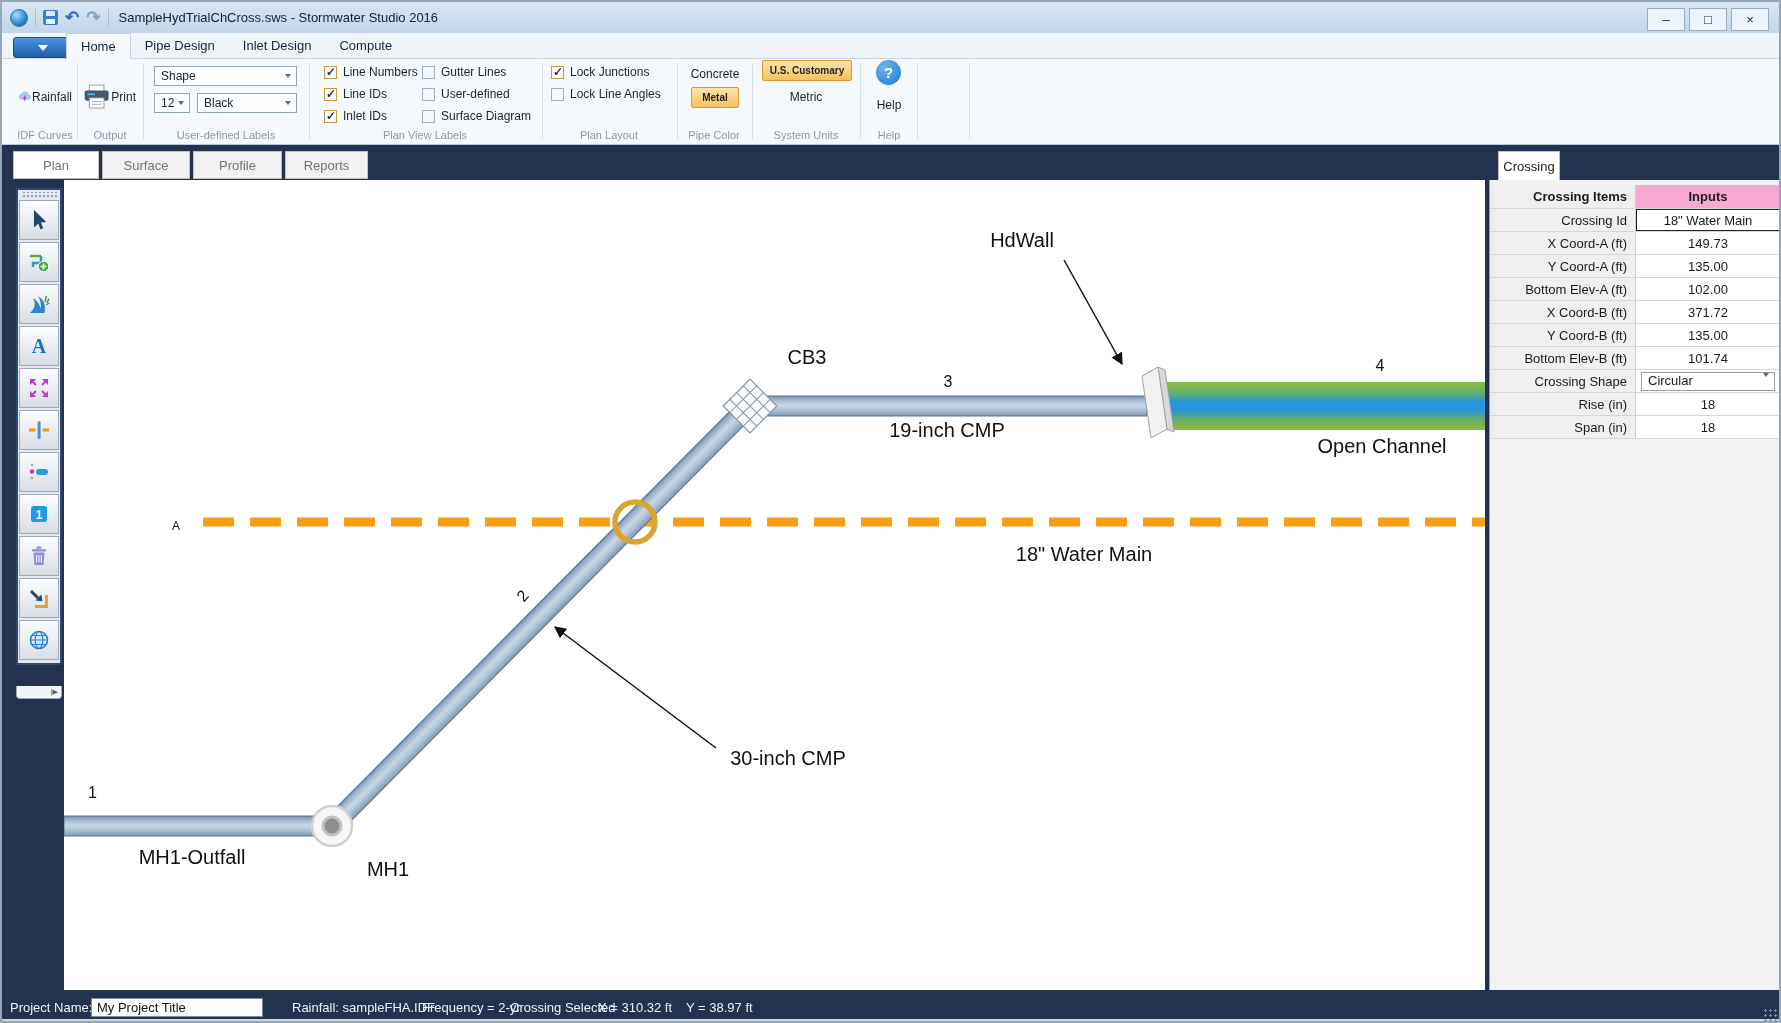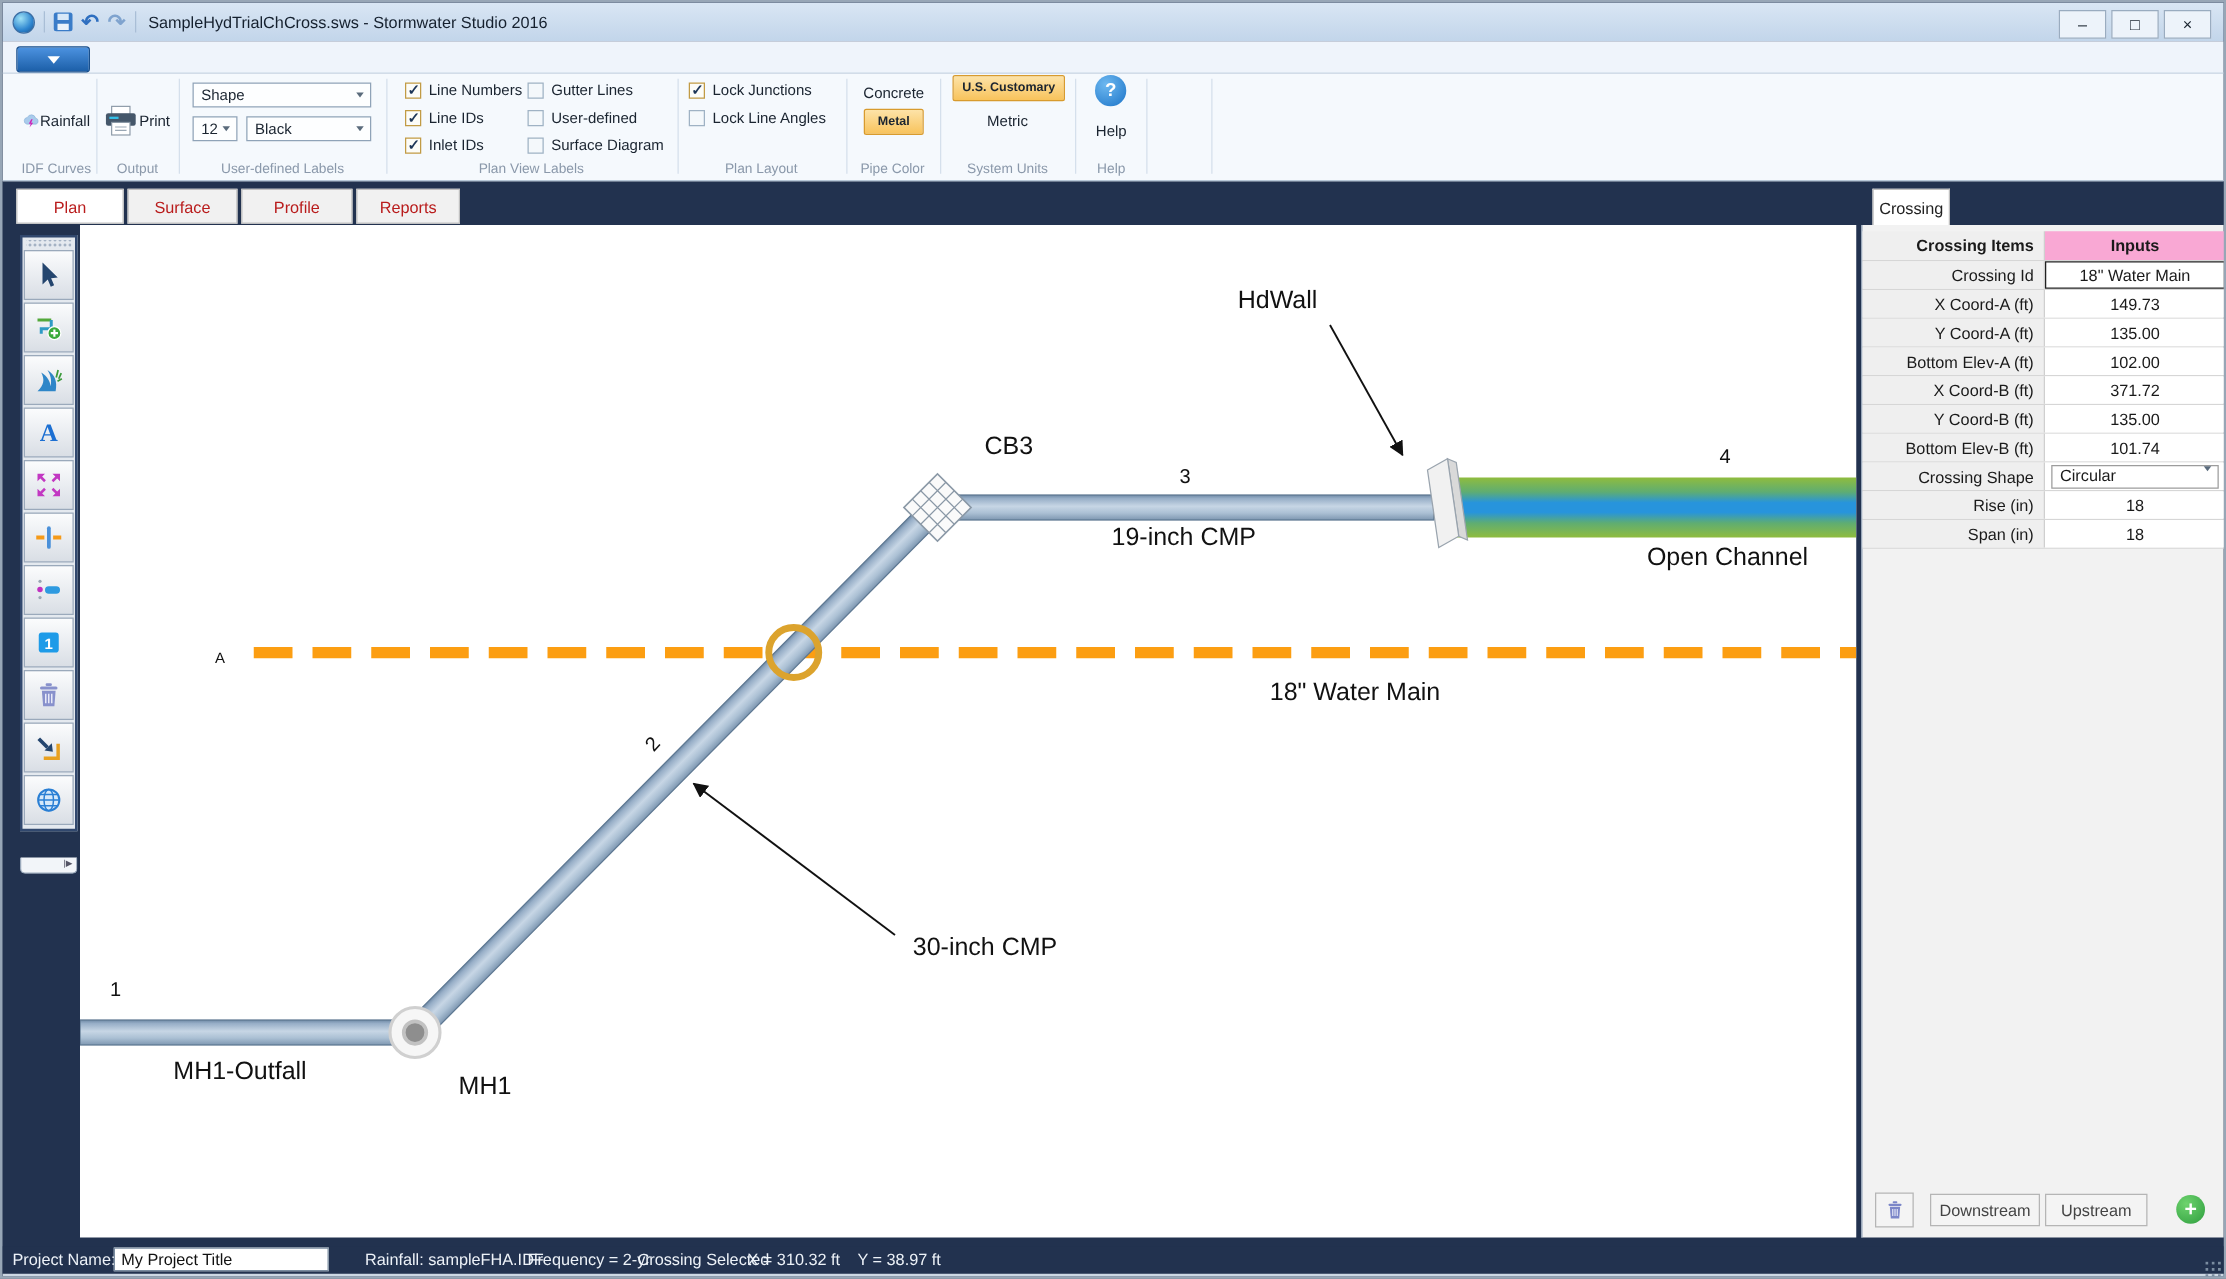--- a/index.html
+++ b/index.html
@@ -46,21 +46,21 @@
   .cb.checked .box::after { content:"✓"; position:absolute; left:1px; top:-2px; font-size:12px; font-weight:bold; color:#1D3557; }
   .flat-label { position:absolute; font-size:12px; color:#1A2430; text-align:center; }
   .orange-btn { position:absolute; background:linear-gradient(#FDE3A8,#F8C35C); border:1px solid #D89B2E; border-radius:2px;
     font-size:10px; color:#1A2430; display:flex; align-items:center; justify-content:center;font-weight:bold; }
   .help-circle { position:absolute; left:874px; top:57px; width:25px; height:25px; border-radius:50%;
     background:radial-gradient(circle at 35% 30%, #6DB8F0, #1C74C8); color:#fff; font-weight:bold; font-size:15px;
     display:flex; align-items:center; justify-content:center; }
 
   
   .doc-tabs { position:absolute; left:11px; top:149px; display:flex; gap:3px; }
-  .doc-tab { height:28px; font-size:13px; color:#b91c1c; display:flex; align-items:center; justify-content:center;
+  .doc-tab { height:28px; font-size:13px; color:#737373; display:flex; align-items:center; justify-content:center;
     background:#F1F1F1; border:1px solid #C0C0C0; }
   .doc-tab.active { background:#FFFFFF; }
   .crossing-tab { position:absolute; left:1496px; top:149px; width:62px; height:29px; background:#FFFFFF;
     font-size:13px; color:#222; display:flex; align-items:center; justify-content:center; border:1px solid #C0C0C0; border-bottom:none; }
 
   
   .canvas { position:absolute; left:62px; top:178px; width:1421px; height:810px; background:#FFFFFF; }
   .clabel { position:absolute; color:#111; white-space:nowrap; }
   .f20 { font-size:20px; } .f16 { font-size:16px; } .f12 { font-size:12px; }
   .ctr { transform:translateX(-50%); }
@@ -120,20 +120,26 @@
       <div class="winbtn">–</div>
       <div class="winbtn">□</div>
       <div class="winbtn">×</div>
     </div>
   </div>
 
   <div class="menubar">
     <div class="app-button">
         <div class="tri"></div>
       </div>
+    <div class="menu-tabs">
+      <div class="menu-tab active">Home</div>
+      <div class="menu-tab">Pipe Design</div>
+      <div class="menu-tab">Inlet Design</div>
+      <div class="menu-tab">Compute</div>
+    </div>
   </div>
 
   <div class="ribbon">
     <div class="gsep" style="left:75px"></div>
     <div class="gsep" style="left:141px"></div>
     <div class="gsep" style="left:307px"></div>
     <div class="gsep" style="left:540px"></div>
     <div class="gsep" style="left:675px"></div>
     <div class="gsep" style="left:750px"></div>
     <div class="gsep" style="left:858px"></div>
@@ -439,37 +445,20 @@
       <div class="prow">
         <div class="pcell-l">Rise (in)</div>
         <div class="pcell-r">18</div>
       </div>
       <div class="prow">
         <div class="pcell-l">Span (in)</div>
         <div class="pcell-r">18</div>
       </div>
     </div>
 
-    <div class="panel-btns">
-      <div class="icon-btn" style="left:10px; top:0; width:31px; height:28px">
-        <svg width="18" height="20" viewBox="0 0 24 24">
-          <rect x="9.5" y="2.6" width="5" height="2.2" rx="1" fill="#7B86C8"></rect>
-          <rect x="5" y="5.2" width="14" height="2.4" rx="1.2" fill="#7B86C8"></rect>
-          <path d="M6.5 8.6 h11 l-1 12.4 h-9 Z" fill="#7B86C8"></path>
-          <g stroke="#E8EAF8" stroke-width="1.2">
-              <line x1="9.6" y1="11" x2="9.6" y2="18.5"></line>
-              <line x1="12" y1="11" x2="12" y2="18.5"></line>
-              <line x1="14.4" y1="11" x2="14.4" y2="18.5"></line>
-            </g>
-        </svg>
-      </div>
-      <div class="txt-btn" style="left:54px; top:1px; width:88px">Downstream</div>
-      <div class="txt-btn" style="left:146px; top:1px; width:82px">Upstream</div>
-      <div class="add-btn">+</div>
-    </div>
   </div>
 
   <div class="statusbar">
     <span class="sitem" style="left:8px">Project Name:</span>
     <input class="sb-input" value="My Project Title" style="">
     <span class="sitem" style="left:290px">Rainfall: sampleFHA.IDF</span>
     <span class="sitem" style="left:420px">Frequency = 2-yr</span>
     <span class="sitem" style="left:508px">Crossing Selected</span>
     <span class="sitem" style="left:596px">X = 310.32 ft</span>
     <span class="sitem" style="left:684px">Y = 38.97 ft</span>

